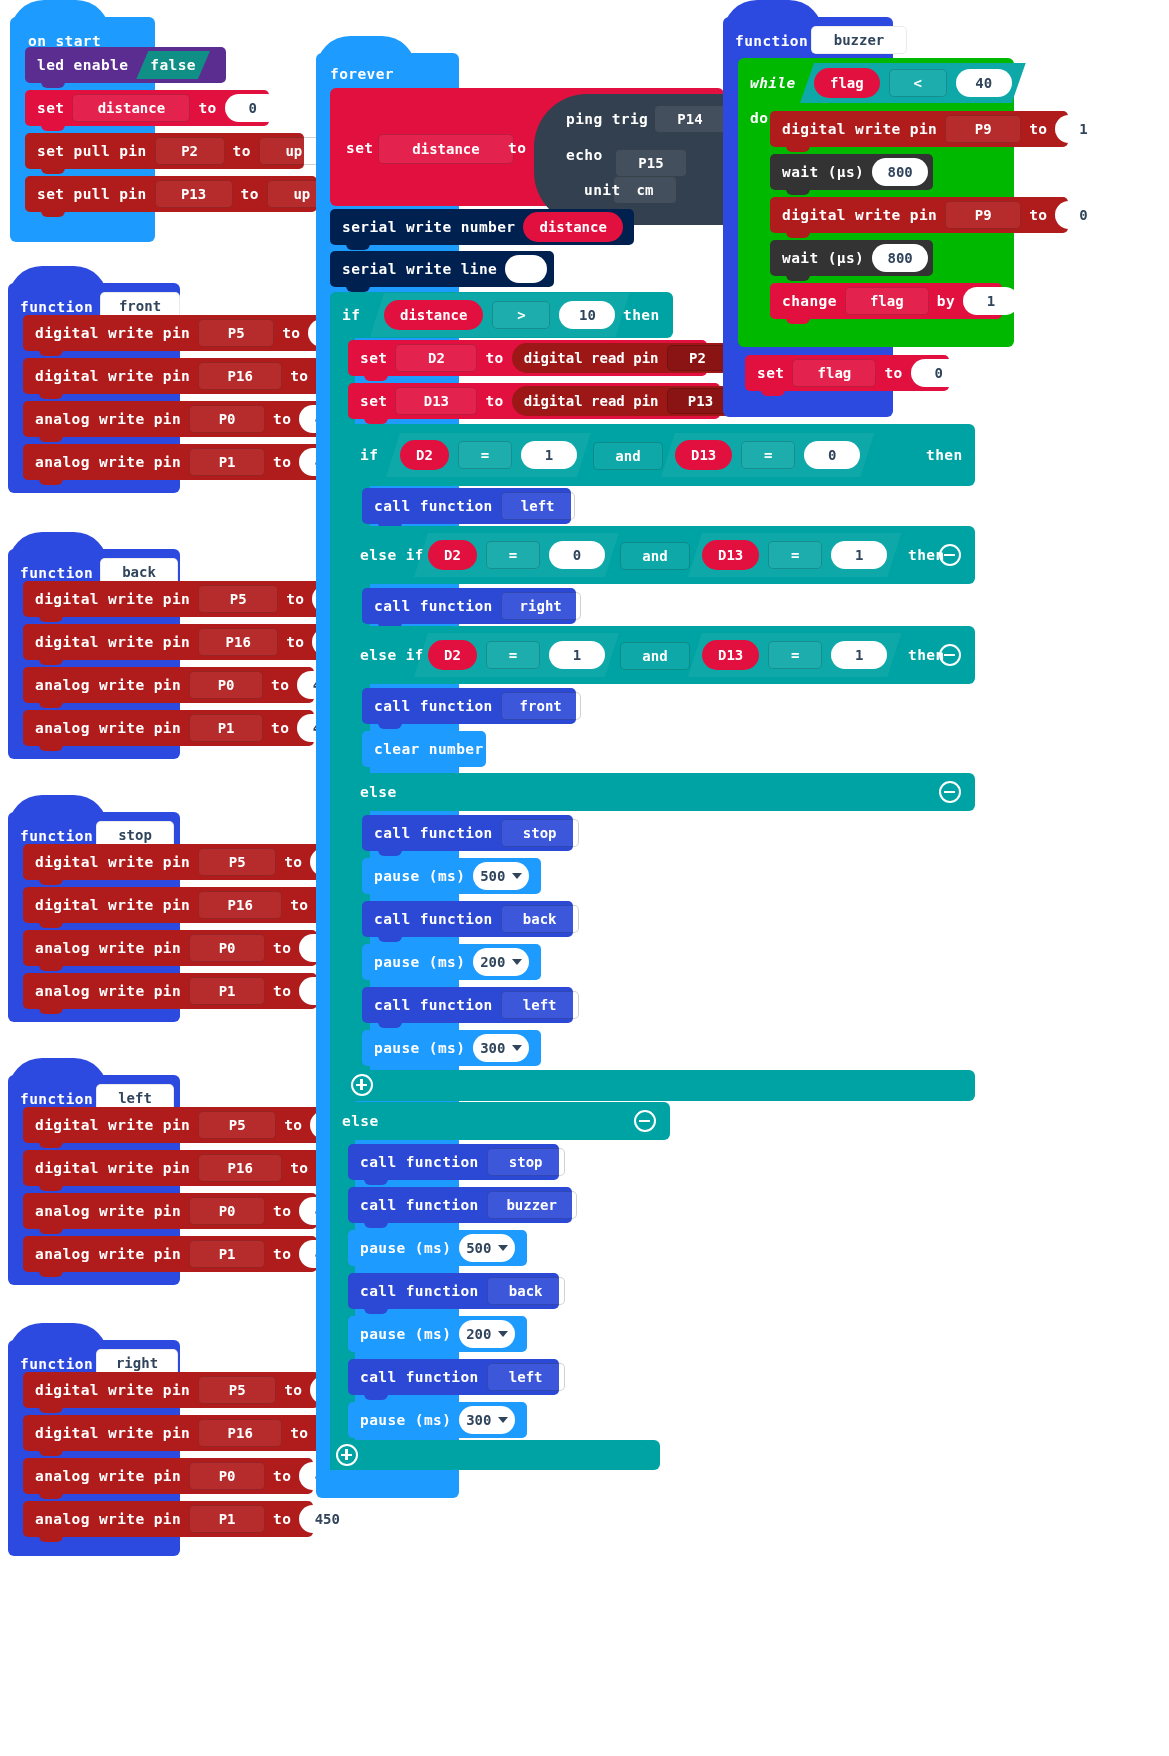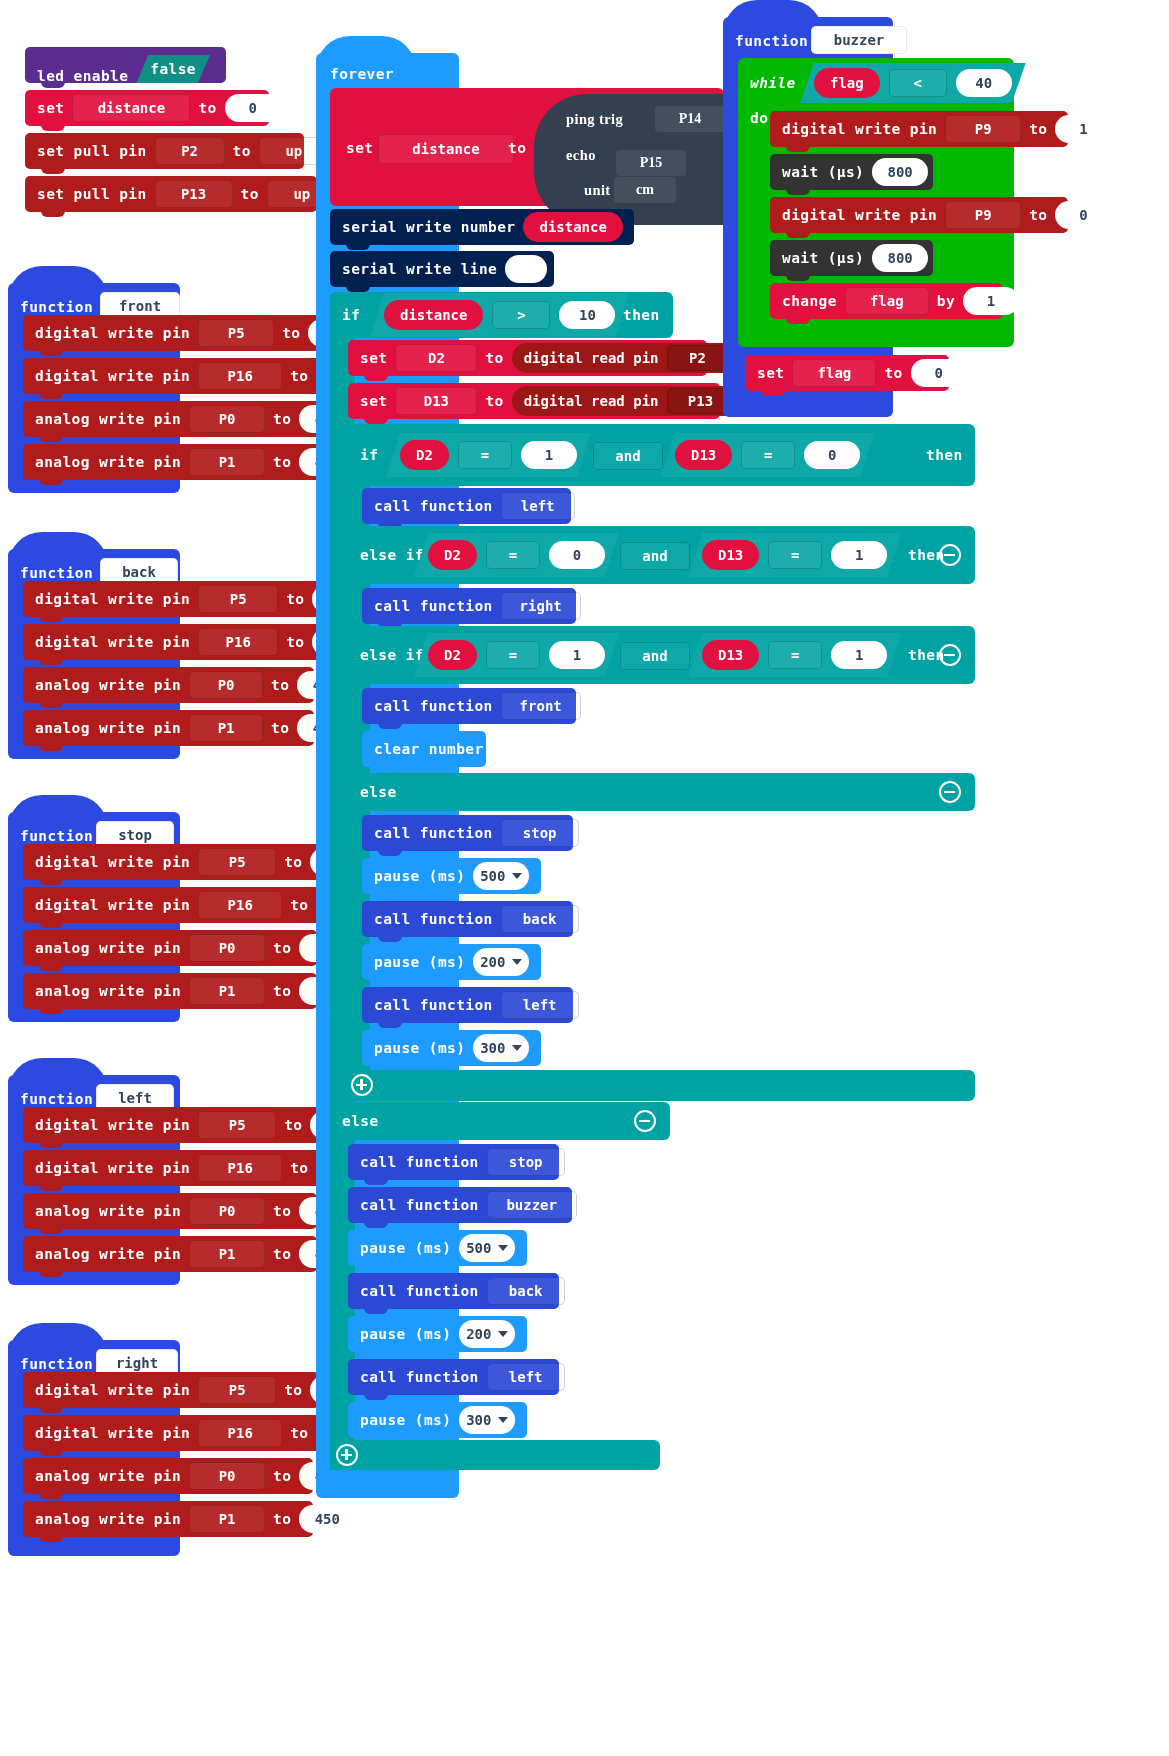--- a/index.html
+++ b/index.html
@@ -56,21 +56,21 @@
   .hat:before{
     content:"";position:absolute;left:0;top:-17px;width:100px;height:34px;
     background:inherit;border-radius:50px 50px 0 0;
   }
 
   
   .spine{position:absolute;border-radius:6px;}
 
   
   .c-event{background:#1e9bff;}     
-  .c-led{background:#5c2d91;align-items:flex-end;}       
+  .c-led{background:#5c2d91;}       
   .c-var{background:#e2103f;}       
   .c-pin{background:#b01b1b;}       
   .c-serial{background:#002050;}    
   .c-logic{background:#00a3a3;}     
   .c-func{background:#2c49d6;}      
   .c-funchat{background:#2d4ae0;}
   .c-loop{background:#00b800;}      
   .c-ctrl{background:#333333;}      
   .c-sonar{background:#33404f;}
 
@@ -100,20 +100,23 @@
     border:2.5px solid #fff;box-sizing:border-box;
   }
   .pm:before{content:"";position:absolute;left:3px;top:7.5px;width:11px;height:2.5px;background:#fff;}
   .pm.plus:after{content:"";position:absolute;left:7.3px;top:3px;width:2.5px;height:11px;background:#fff;}
 </style>
 </head>
 <body>
 
 <div class="ws">
 
+  <div class="hat c-event" style="left:10px;top:17px;width:145px;height:225px;">
+    <span class="lbl" style="position:absolute;left:18px;top:17px;">on start</span>
+  </div>
 
   <div class="stmt c-led" style="left:25px;top:47px;width:177px;">
     <span class="lbl">led enable</span>
     <span class="hex" style="height:28px;background:#0f8f86;padding:0 14px;">
       <span class="lbl">false</span>
     </span>
   </div>
 
   <div class="stmt c-var" style="left:25px;top:90px;width:220px;">
     <span class="lbl">set</span>
@@ -282,21 +285,21 @@
   </div>
 
   <div class="hat c-event" style="left:316px;top:53px;width:143px;height:1445px;">
     <span class="lbl" style="position:absolute;left:14px;top:14px;">forever</span>
   </div>
 
   <div class="blk c-var" style="left:330px;top:88px;width:394px;height:118px;border-radius:6px;">
     <span class="lbl" style="position:absolute;left:16px;top:53px;">set</span>
     <span class="chip light" style="position:absolute;left:48px;top:46px;min-width:110px;height:28px;">distance</span>
     <span class="lbl" style="position:absolute;left:178px;top:53px;">to</span>
-    <div class="c-sonar" style="position:absolute;left:204px;top:6px;width:210px;height:131px;border-radius:53px 8px 8px 53px;font-family:Liberation Serif, serif;">
+    <div class="c-sonar" style="position:absolute;left:204px;top:6px;width:210px;height:131px;border-radius:53px 8px 8px 53px;">
       <span class="lbl" style="position:absolute;left:32px;top:18px;">ping trig</span>
       <span class="chip light" style="position:absolute;left:120px;top:11px;min-width:46px;">P14</span>
       <span class="lbl" style="position:absolute;left:32px;top:54px;">echo</span>
       <span class="chip light" style="position:absolute;left:81px;top:55px;min-width:46px;">P15</span>
       <span class="lbl" style="position:absolute;left:50px;top:89px;">unit</span>
       <span class="chip light" style="position:absolute;left:79px;top:82px;min-width:38px;">cm</span>
     </div>
   </div>
 
   <div class="stmt c-serial" style="left:330px;top:209px;width:280px;height:36px;">

